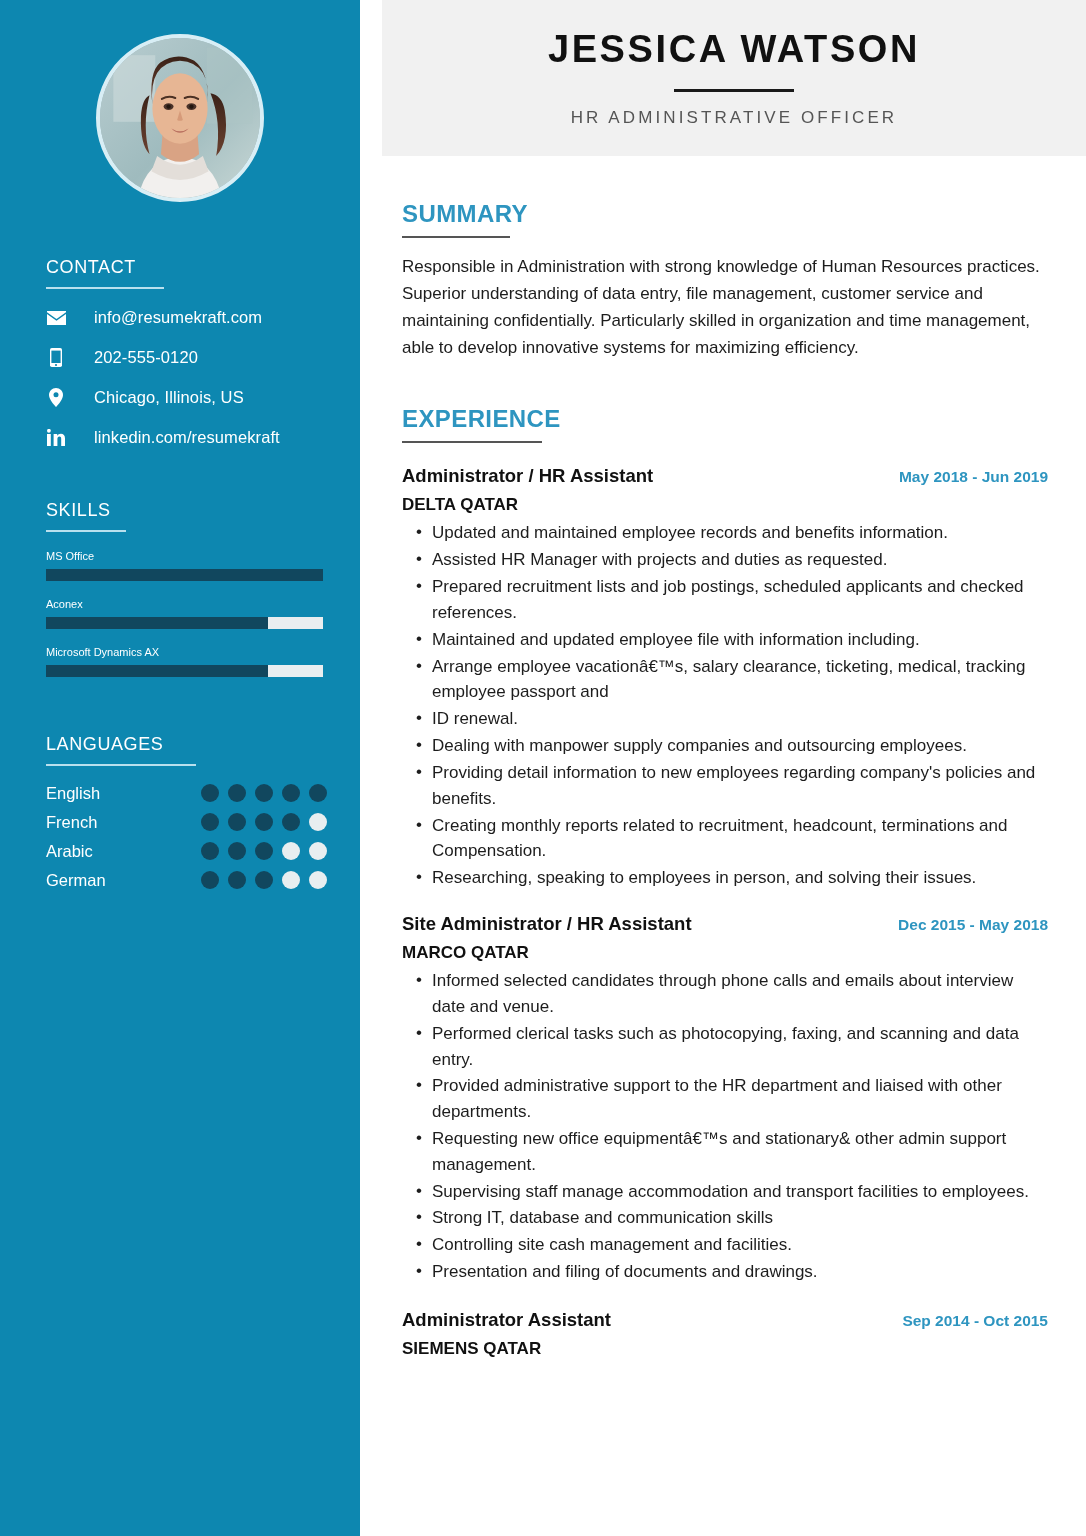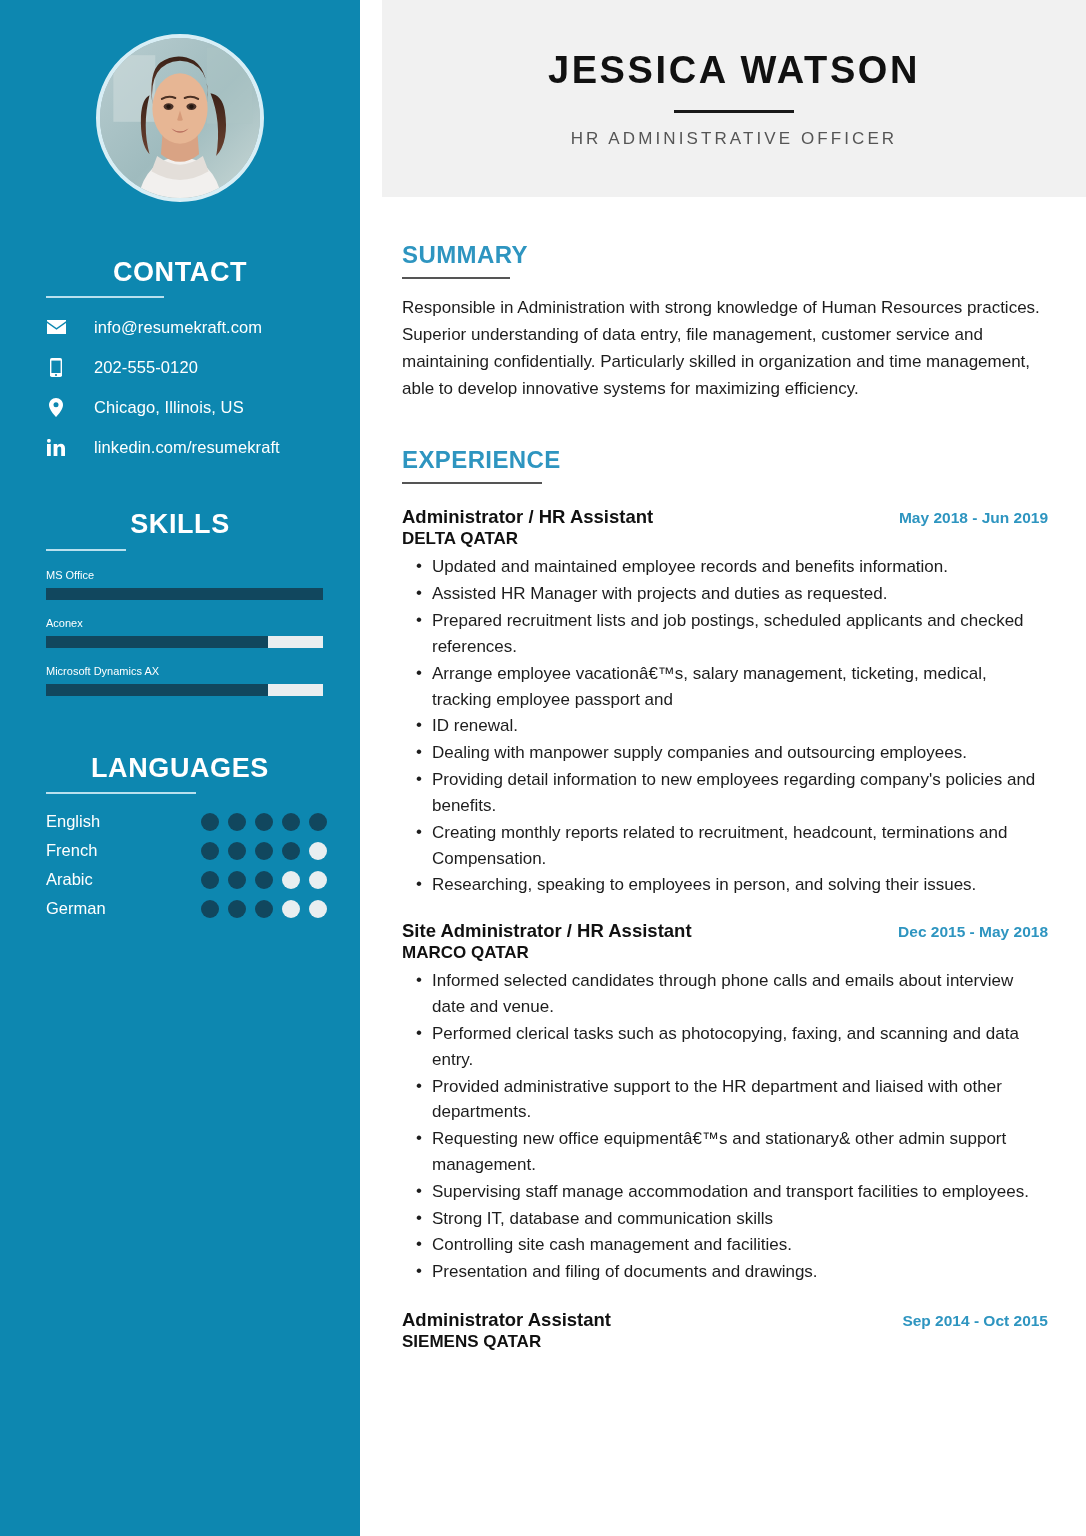--- a/index.html
+++ b/index.html
@@ -46,26 +46,25 @@
     background: #9fb8bd;
   }
   .photo svg { display: block; width: 100%; height: 100%; }
 
   .side-section { padding: 0 46px; }
   .side-section.contact { margin-top: 56px; }
   .side-section.skills  { margin-top: 52px; }
   .side-section.languages { margin-top: 58px; }
 
   .side-heading {
-    font-size: 27px;
-    font-weight: bold;
+    font-size: 18px;
+    font-weight: normal;
     letter-spacing: 0.6px;
     color: #ffffff;
     line-height: 1.05;
-    text-align: center;
   }
   .side-rule {
     height: 2px;
     background: #b9e0ee;
     margin-top: 10px;
     margin-bottom: 18px;
   }
   .side-rule.w-contact   { width: 118px; }
   .side-rule.w-skills    { width: 80px; }
   .side-rule.w-languages { width: 150px; }
@@ -134,21 +133,21 @@
   
   .main {
     flex: 1;
     position: relative;
     background: #ffffff;
     padding-left: 22px;
   }
 
   .name-band {
     background: #f1f1f1;
-    height: 197px;
+    height: 156px;
     margin-left: 0;
     margin-right: 0;
     display: flex;
     flex-direction: column;
     align-items: center;
     justify-content: center;
   }
   .name {
     font-size: 38px;
     font-weight: bold;
@@ -209,21 +208,21 @@
     font-size: 15.5px;
     font-weight: bold;
     color: #2e95c0;
     white-space: nowrap;
     padding-left: 12px;
   }
   .job-company {
     font-size: 17px;
     font-weight: bold;
     color: #111111;
-    margin-top: 1px;
+    margin-top: 8px;
   }
   .job-bullets {
     list-style: none;
     margin-top: 5px;
   }
   .job-bullets li {
     font-size: 17px;
     line-height: 1.52;
     color: #1d1d1d;
     position: relative;
@@ -429,21 +428,22 @@
       <div class="job">
         <div class="job-head">
           <span class="job-title">Administrator / HR Assistant</span>
           <span class="job-dates">May 2018 - Jun 2019</span>
         </div>
         <div class="job-company">DELTA QATAR</div>
         <ul class="job-bullets">
             <li>Updated and maintained employee records and benefits information.</li>
             <li>Assisted HR Manager with projects and duties as requested.</li>
             <li>Prepared recruitment lists and job postings, scheduled applicants and checked references.</li>
-            <li>Arrange employee vacationâ€™s, salary management, ticketing, medical, tracking employee passport and</li>
+            <li>Maintained and updated employee file with information including.</li>
+            <li>Arrange employee vacationâ€™s, salary clearance, ticketing, medical, tracking employee passport and</li>
             <li> ID renewal.</li>
             <li>Dealing with manpower supply companies and outsourcing employees.</li>
             <li>Providing detail information to new employees regarding company's policies and benefits.</li>
             <li>Creating monthly reports related to recruitment, headcount, terminations and Compensation.</li>
             <li>Researching, speaking to employees in person, and solving their issues.</li>
           </ul>
       </div>
 
       <div class="job">
         <div class="job-head">

